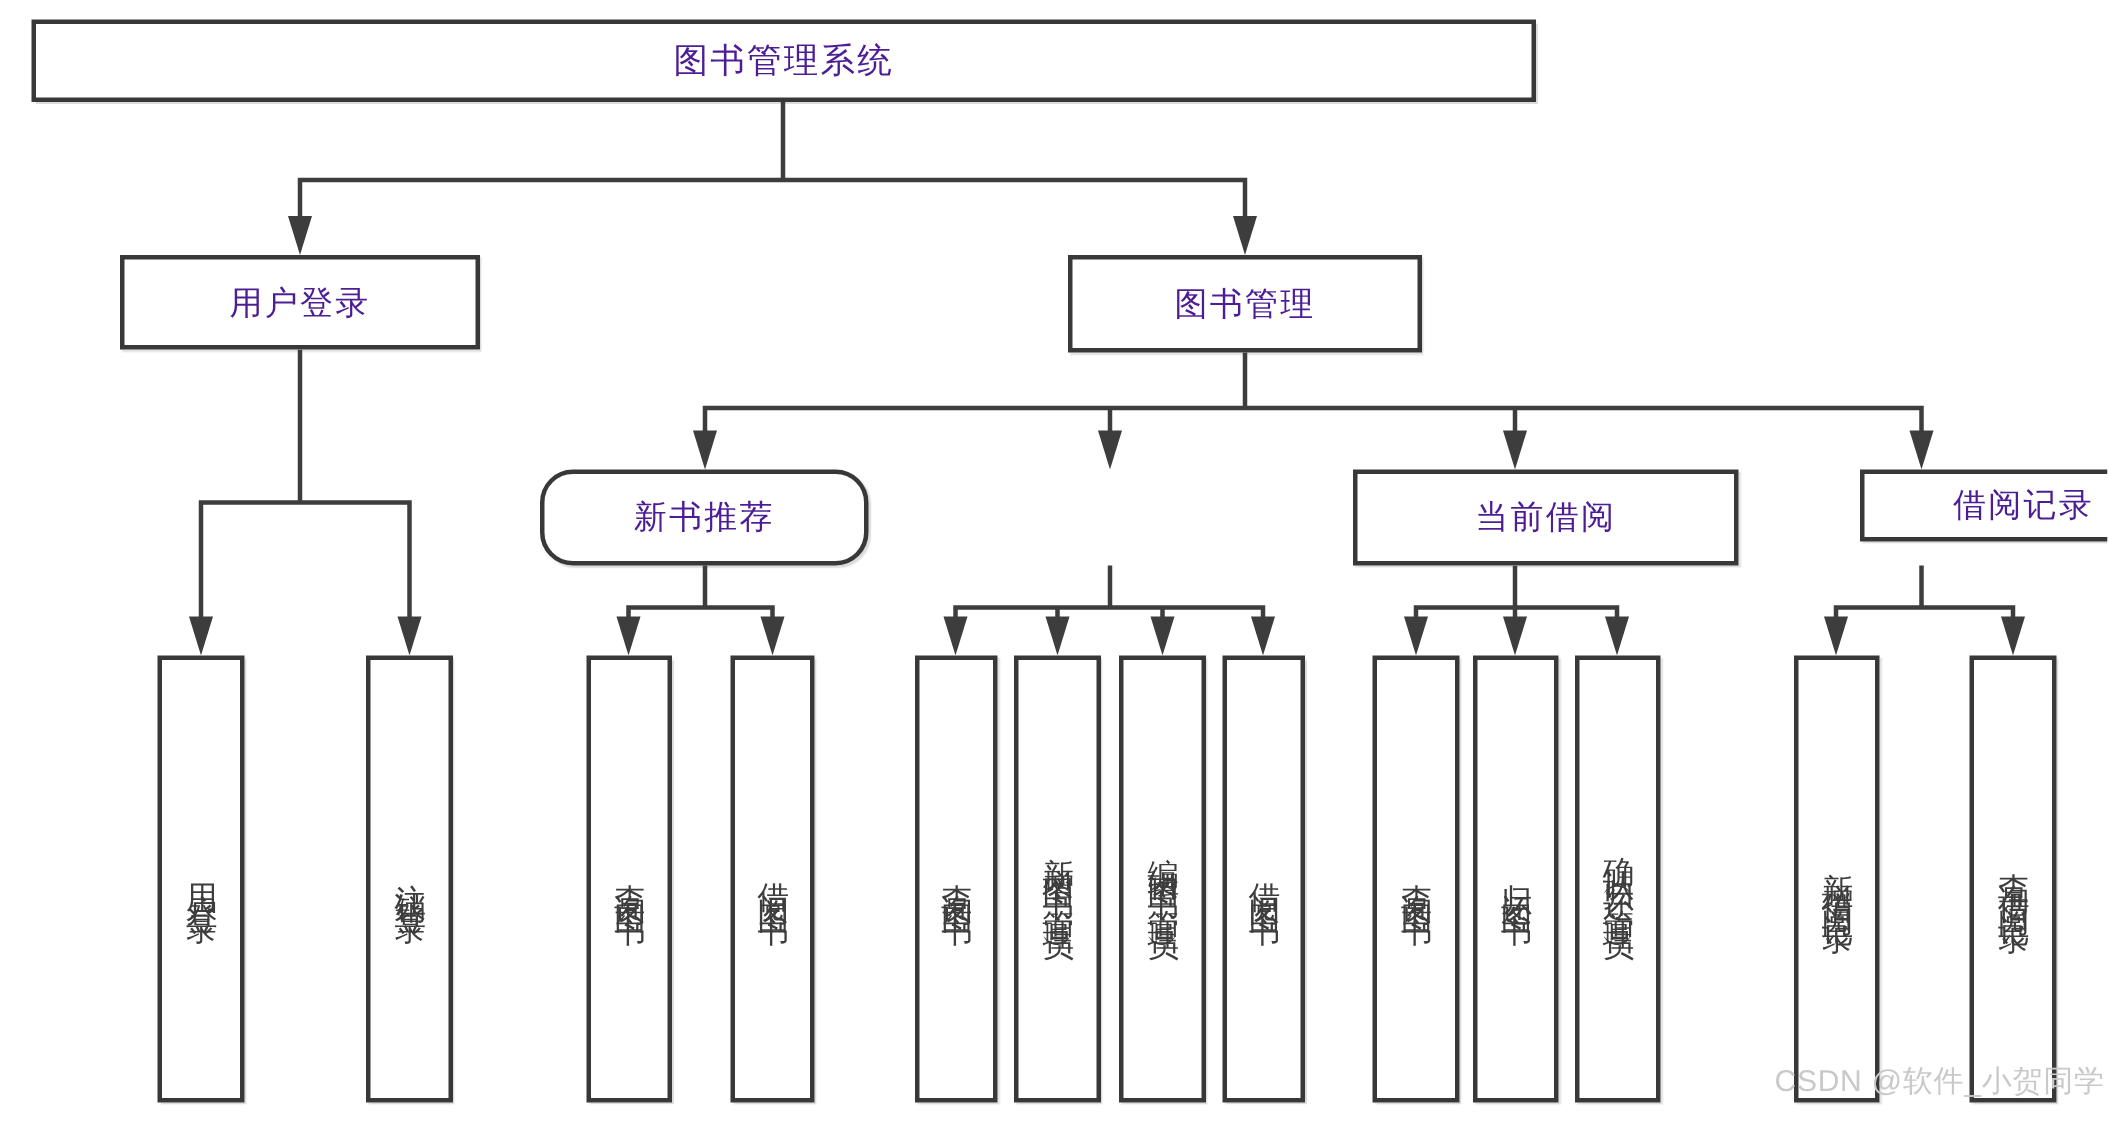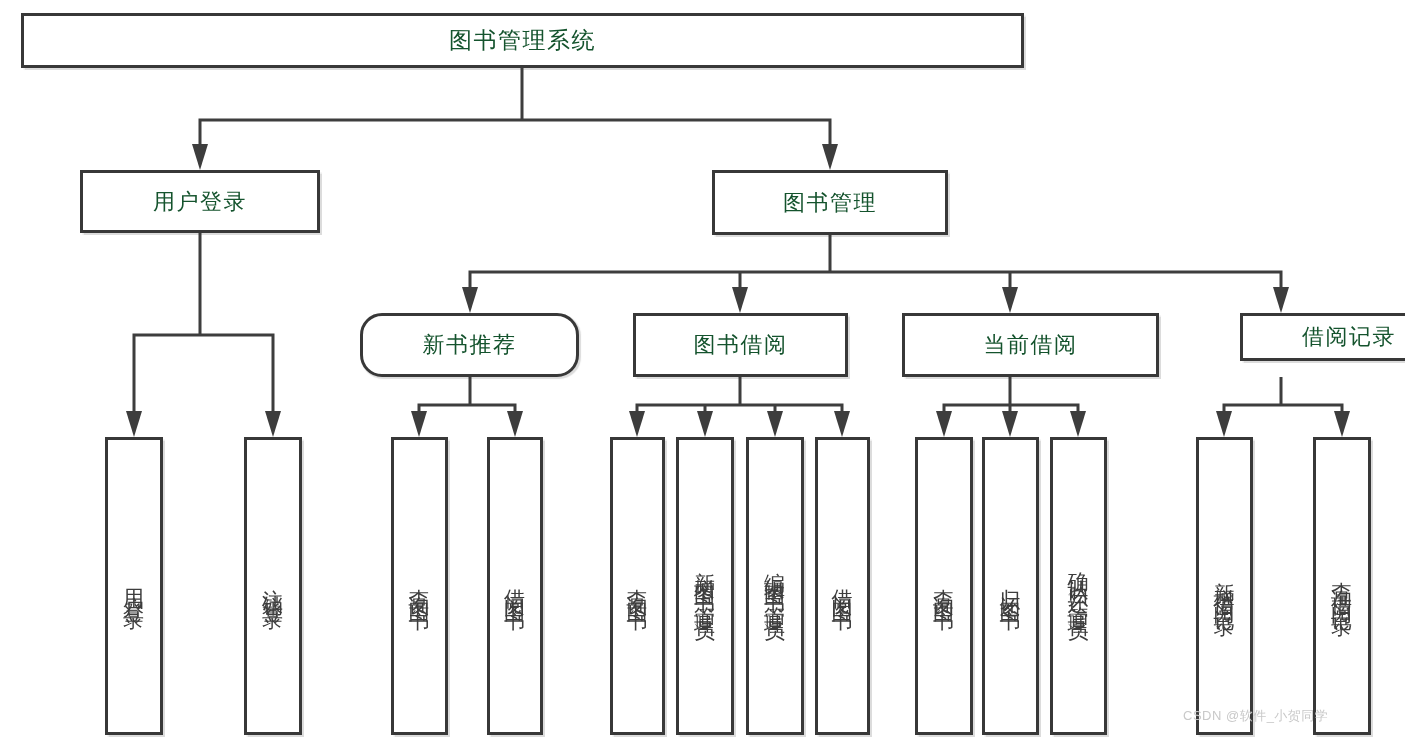--- a/index.html
+++ b/index.html
@@ -27,41 +27,41 @@
     background: #ffffff;
     border: 3px solid #383838;
     display: flex;
     align-items: center;
     justify-content: center;
     z-index: 2;
     box-shadow: 1.5px 1.5px 1px rgba(60,60,60,0.18);
   }
   .hlabel {
     font-size: 22px;
-    color: #14532d;
+    color: #4c1d95;
     letter-spacing: 1.5px;
     white-space: nowrap;
   }
   .root .hlabel {
     font-size: 23px;
   }
   .vlabel {
     writing-mode: vertical-rl;
     text-orientation: mixed;
     font-size: 21px;
     line-height: 1.1;
     letter-spacing: 7px;
     color: #3d3d3d;
     white-space: nowrap;
   }
   .watermark {
     position: absolute;
     left: 1183px;
     top: 707px;
-    font-size: 13px;
+    font-size: 20px;
     color: #c9c9c9;
     letter-spacing: 0.5px;
     white-space: nowrap;
     z-index: 5;
   }
 </style>
 </head>
 <body>
 
 <div class="stage">
@@ -120,23 +120,20 @@
   <div class="node" style="left:80px; top:170px; width:240px; height:63px;">
     <span class="hlabel">用户登录</span>
   </div>
   <div class="node" style="left:712px; top:170px; width:236px; height:65px;">
     <span class="hlabel">图书管理</span>
   </div>
 
   <div class="node" style="left:360px; top:313px; width:219px; height:64px;border-radius:22px;">
     <span class="hlabel">新书推荐</span>
   </div>
-  <div class="node" style="left:633px; top:313px; width:215px; height:64px;">
-    <span class="hlabel">图书借阅</span>
-  </div>
   <div class="node" style="left:902px; top:313px; width:257px; height:64px;">
     <span class="hlabel">当前借阅</span>
   </div>
   <div class="node" style="left:1240px; top:313px; width:218px; height:48px;">
     <span class="hlabel">借阅记录</span>
   </div>
 
   <div class="node" style="left:105px; top:437px; width:58px; height:298px;">
     <span class="vlabel">用户登录</span>
   </div>

